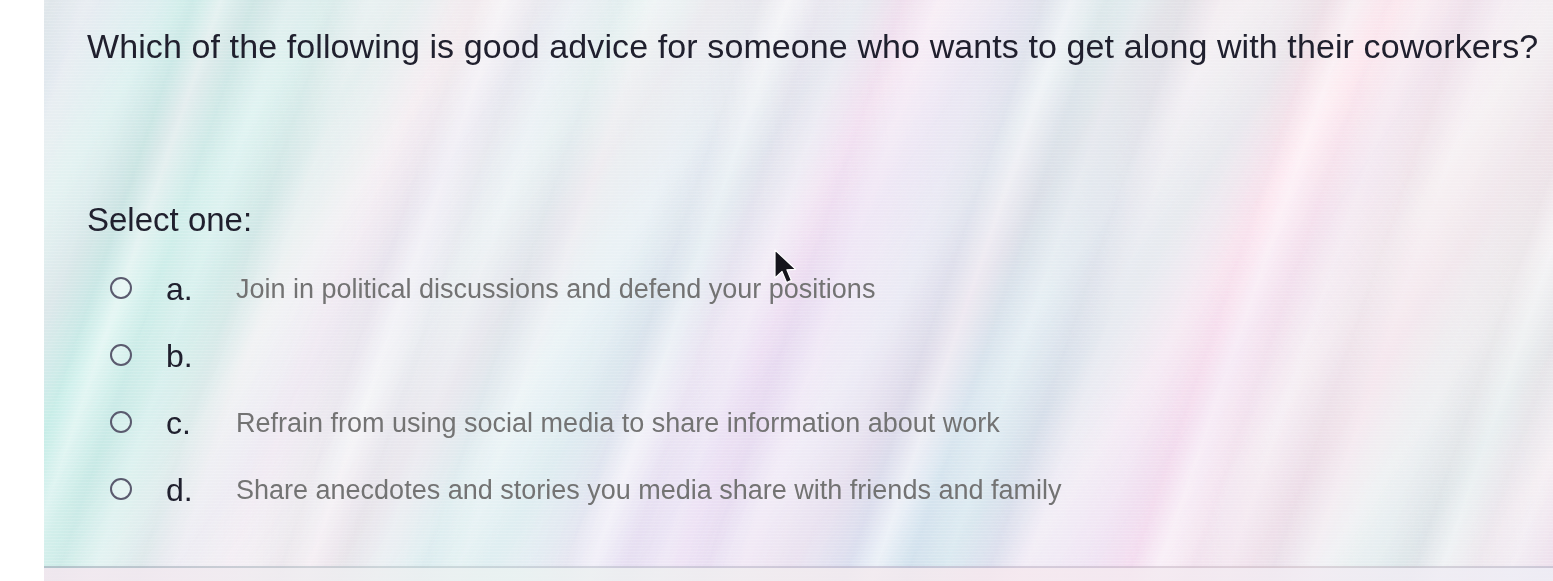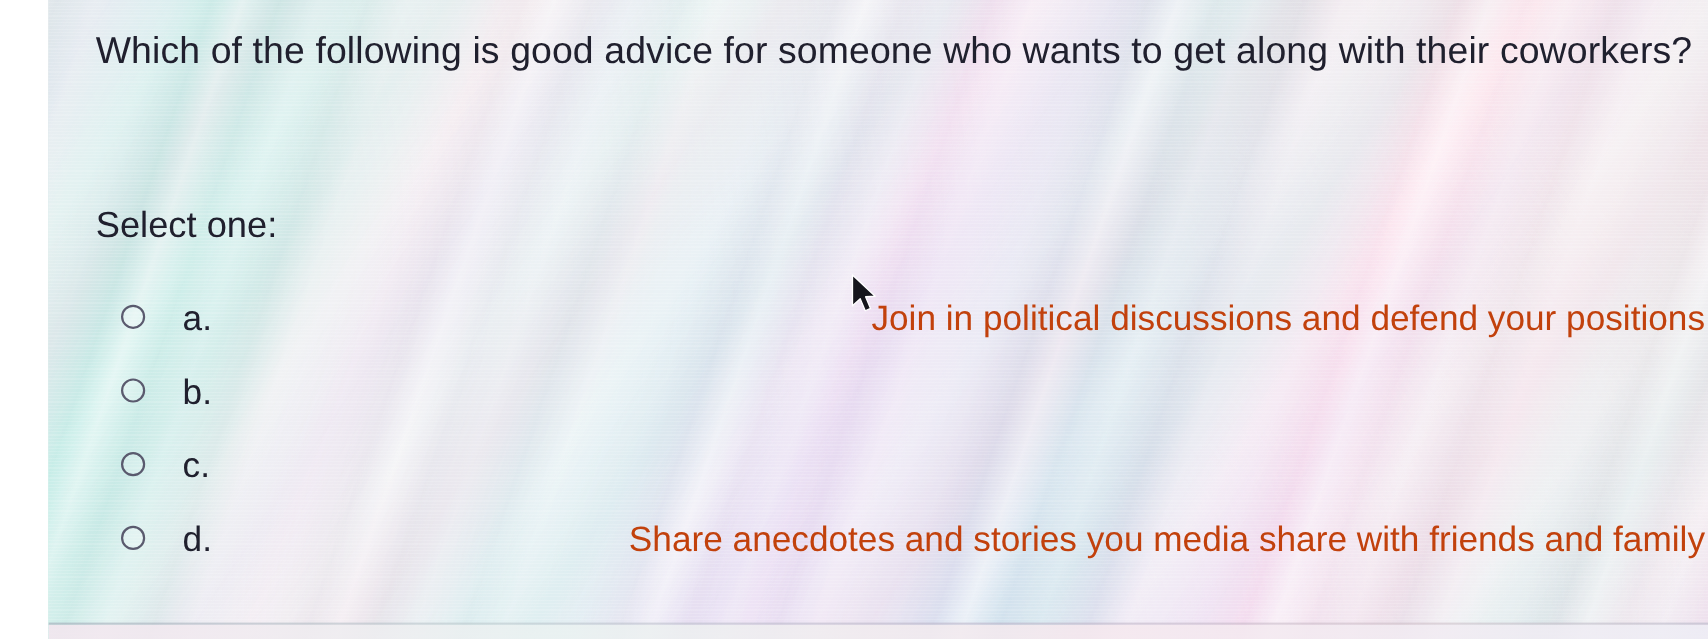--- a/index.html
+++ b/index.html
@@ -103,21 +103,21 @@
     top: 21px;
     width: 1470px;
     font-size: 34px;
     line-height: 51px;
     color: #20202e;
     letter-spacing: 0.1px;
   }
   .select-one {
     position: absolute;
     left: 43px;
-    top: 182px;
+    top: 198px;
     font-size: 33px;
     line-height: 44px;
     color: #20202e;
   }
   .options {
     position: absolute;
     left: 66px;
     top: 270px;
     width: 1440px;
   }
@@ -140,25 +140,24 @@
   .opt-letter {
     flex: 0 0 auto;
     width: 70px;
     margin-left: 34px;
     font-size: 32px;
     line-height: 38px;
     color: #20202e;
   }
   .opt-text {
     flex: 1 1 auto;
-    font-size: 32px;
+    font-size: 27px;
     line-height: 38px;
-    color: #c2410c;
+    color: #737373;
     white-space: nowrap;
-    text-align: right;
   }
 
   
   .divider {
     position: absolute;
     left: 0;
     top: 566px;
     width: 1553px;
     height: 2px;
     background: linear-gradient(90deg,
@@ -218,20 +217,21 @@
       </div>
 
       <div class="option-row">
         <span class="radio"></span>
         <span class="opt-letter">b.</span>
       </div>
 
       <div class="option-row">
         <span class="radio"></span>
         <span class="opt-letter">c.</span>
+        <span class="opt-text">Refrain from using social media to share information about work</span>
       </div>
 
       <div class="option-row">
         <span class="radio"></span>
         <span class="opt-letter">d.</span>
         <span class="opt-text">Share anecdotes and stories you media share with friends and family</span>
       </div>
 
     </div>
 

